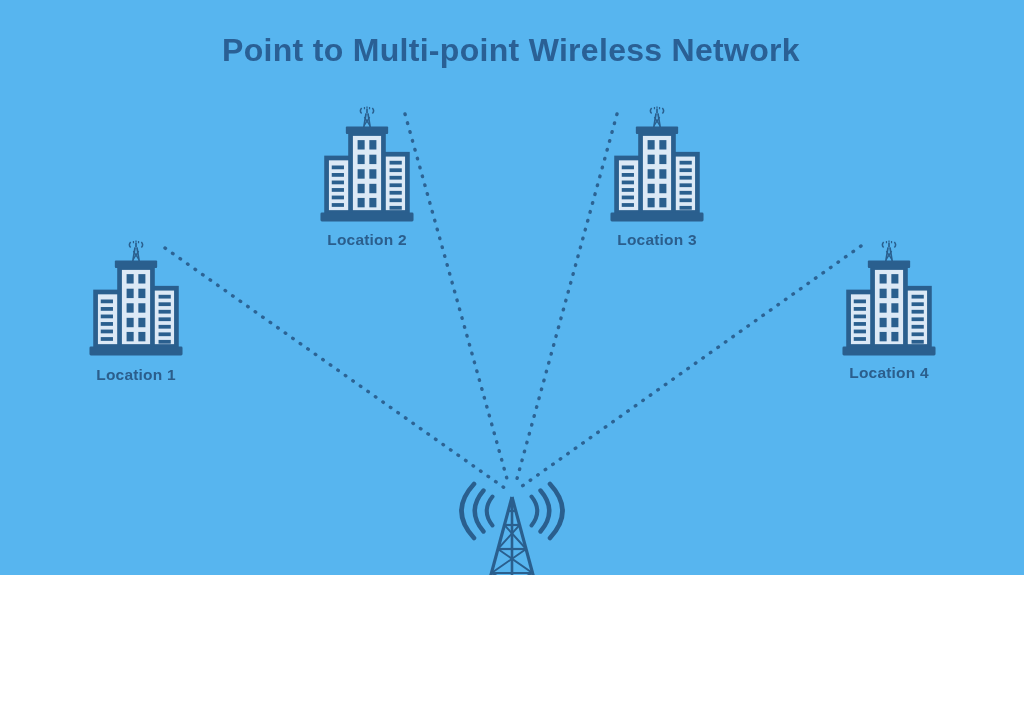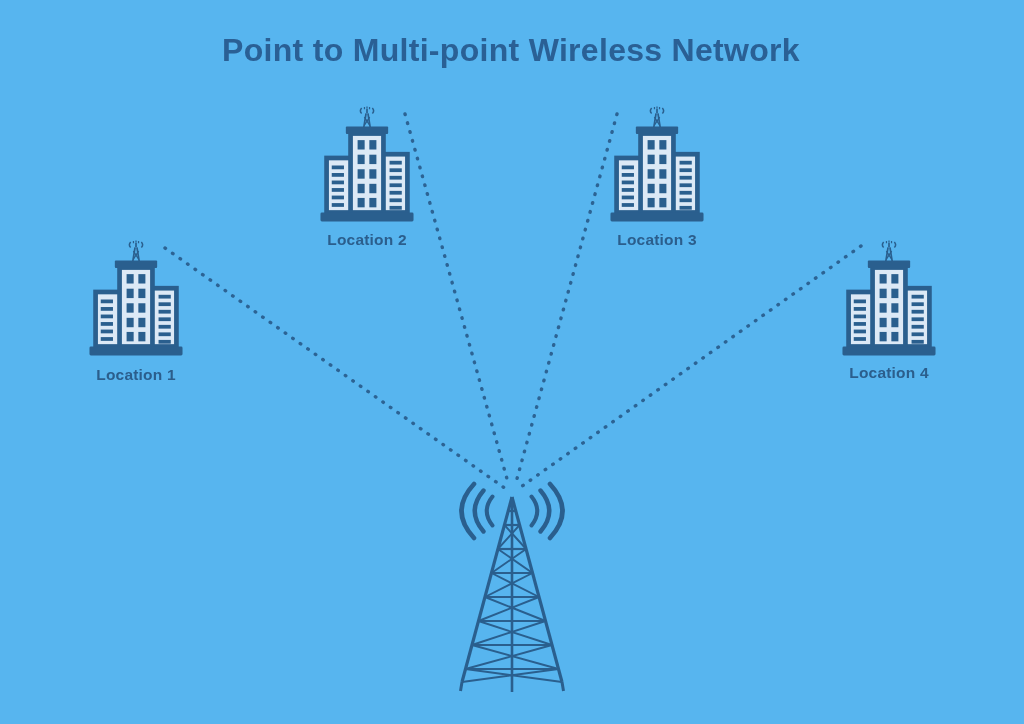--- a/index.html
+++ b/index.html
@@ -1,18 +1,18 @@
 <!DOCTYPE html>
 <html style="--background: #57B5EF; --ink: #2A5F8E; --building-fill: #DCE9F6; --title-text: #2A6095; --label-text: #2B5E8C;"><head>
 <meta charset="utf-8">
 <style>
   html,body { margin:0; padding:0; }
   .stage {
     position:relative;
-    width:1024px; height:724px;
+    width:1024px; height:575px;
     background: var(--background, #57B5EF);
     overflow:hidden;
     font-family:"Liberation Sans", sans-serif;
   }
   svg { display:block; }
   .title {
     fill: var(--title-text, #2A6095);
     font-family:"Liberation Sans", sans-serif;
     font-size:32px; font-weight:700;
     letter-spacing:0.3px;

